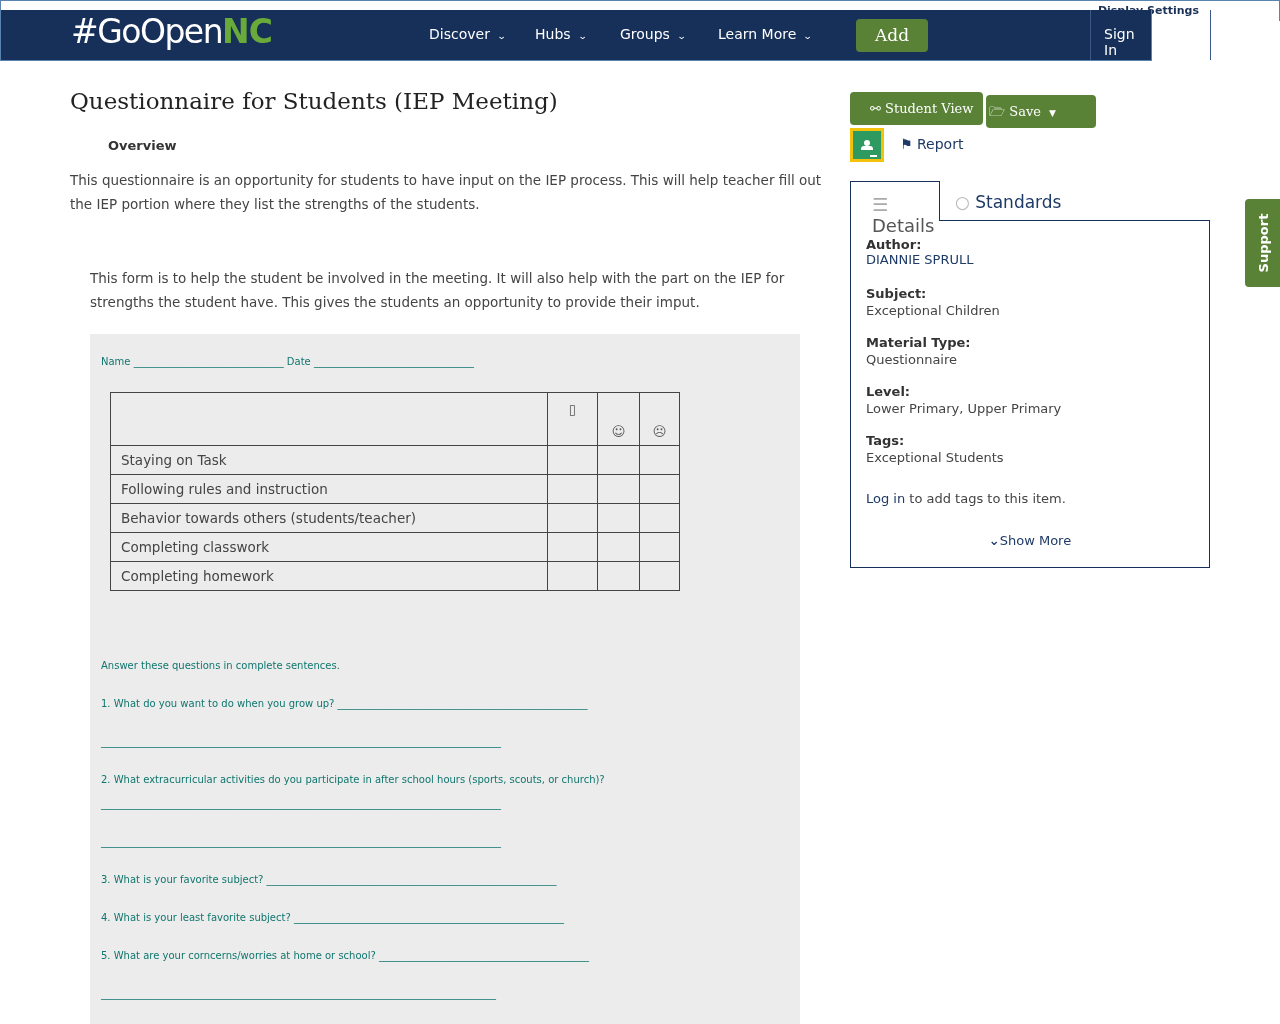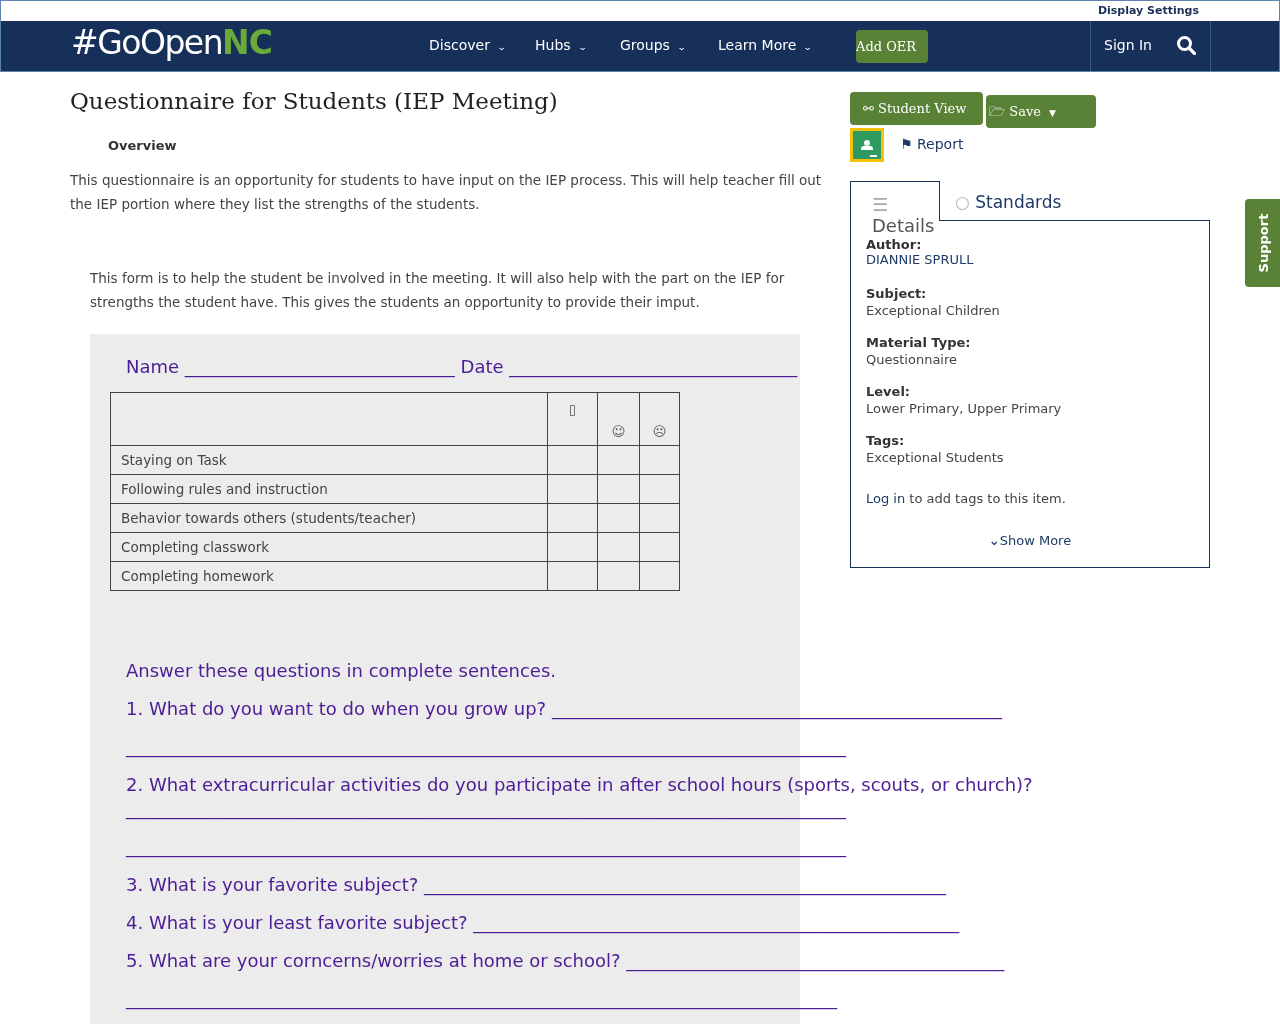--- a/index.html
+++ b/index.html
@@ -1,42 +1,42 @@
 <!DOCTYPE html>
 <html><head>
 <meta charset="utf-8">
 <style>
   * { box-sizing: border-box; margin: 0; padding: 0; }
   body { width: 1280px; height: 1024px; overflow: hidden; background: #fff;
          font-family: "DejaVu Sans", sans-serif; color: #333; position: relative; }
   .topbar { position: absolute; left: 0; top: 0; width: 1280px; height: 21px;
             border: 1px solid #5a84ad; border-bottom: none; background: #fff; }
   .topbar .disp { position: absolute; right: 80px; top: 3px; font-size: 11px; color: #1b3157; font-weight: bold; }
-  .nav { position: absolute; left: 0; top: 21px; width: 1280px; height: 51px;
+  .nav { position: absolute; left: 0; top: 10px; width: 1152px; height: 51px;
          background: #17305a; border: 1px solid #5a84ad; border-top: none; }
   .logo { position: absolute; left: 70px; top: 2px; font-size: 33px; color: #fff;
           letter-spacing: -1.5px; font-family: "DejaVu Sans", sans-serif; font-weight: normal; }
   .logo .nc { color: #6aaa3a; font-weight: bold; letter-spacing: -1px; }
   .nav-item { position: absolute; top: 16px; color: #fff; font-size: 14px; }
   .nav-item .chev { font-size: 9px; margin-left: 8px; display: inline-block; transform: scaleX(1.3); }
   .add-oer { position: absolute; left: 855px; top: 9px; width: 72px; height: 33px;
              background: #5a8237; border-radius: 4px; color: #fff; font-family: "DejaVu Serif", serif;
-             font-size: 13px; line-height: 33px; }
+             font-size: 17px; line-height: 33px; text-align: center; }
   .sign-sep { position: absolute; left: 1089px; top: 0; width: 121px; height: 50px;
               border-left: 1px solid #3d5a86; border-right: 1px solid #3d5a86; }
   .signin { position: absolute; left: 1103px; top: 16px; color: #fff; font-size: 14px; }
   .search-icon { position: absolute; left: 1175px; top: 14px; width: 20px; height: 20px; }
 
   h1 { position: absolute; left: 70px; top: 88px; font-family: "DejaVu Serif", serif;
        font-weight: normal; font-size: 23px; color: #222; }
   .overview-h { position: absolute; left: 70px; top: 138px; font-size: 13px; font-weight: bold; color: #333; margin-left: 38px; }
   .overview-p { position: absolute; left: 70px; top: 168px; width: 760px; font-size: 13.5px; line-height: 24px; color: #444; }
   .intro-p { position: absolute; left: 90px; top: 266px; width: 700px; font-size: 13.5px; line-height: 24px; color: #444; }
   .form-box { position: absolute; left: 90px; top: 334px; width: 710px; height: 700px; background: #ececec; }
-  .fline { position: absolute; left: 36px; font-size: 18px; color: #4c1d95; white-space: nowrap; }
+  .fline { position: absolute; left: 11px; font-size: 10px; color: #0f766e; white-space: nowrap; }
   table.rating { position: absolute; left: 20px; top: 58px; border-collapse: collapse; }
   table.rating td { border: 1px solid #444; font-size: 13.5px; color: #444; height: 29px; padding: 0 10px; }
   table.rating tr.head td { height: 53px; text-align: center; vertical-align: bottom; padding-bottom: 6px; color: #555; }
 
   .btn { position: absolute; background: #5a8237; color: #fff; border-radius: 4px; height: 33px;
          line-height: 33px; font-family: "DejaVu Serif", serif; font-size: 13px; }
   .classroom { position: absolute; left: 850px; top: 128px; width: 34px; height: 34px;
                background: #f4c20d; padding: 3px; }
   .classroom .inner { width: 28px; height: 28px; background: #2e9a60; position: relative; }
   .report { position: absolute; left: 900px; top: 136px; font-size: 14px; color: #1e3a66; }
@@ -129,21 +129,21 @@
   <div class="fline" style="top:402px">________________________________________________________________________________</div>
   <div class="fline" style="top:440px">2. What extracurricular activities do you participate in after school hours (sports, scouts, or church)?</div>
   <div class="fline" style="top:464px">________________________________________________________________________________</div>
   <div class="fline" style="top:502px">________________________________________________________________________________</div>
   <div class="fline" style="top:540px">3. What is your favorite subject? __________________________________________________________</div>
   <div class="fline" style="top:578px">4. What is your least favorite subject? ______________________________________________________</div>
   <div class="fline" style="top:616px">5. What are your corncerns/worries at home or school? __________________________________________</div>
   <div class="fline" style="top:654px">_______________________________________________________________________________</div>
 </div>
 
-<div class="btn" style="left:850px;top:92px;width:133px;padding-left:13px">
+<div class="btn" style="left:850px;top:92px;width:133px;padding-left:20px">
   <span>⚯</span>
   <span>Student View</span>
 </div>
 <div class="btn" style="left:986px;top:95px;width:110px;padding-left:3px">
   <span>🗁</span>
   <span>Save</span>
   <span style="font-size:9px;margin-left:4px">▼</span>
 </div>
 
 <div class="classroom">

